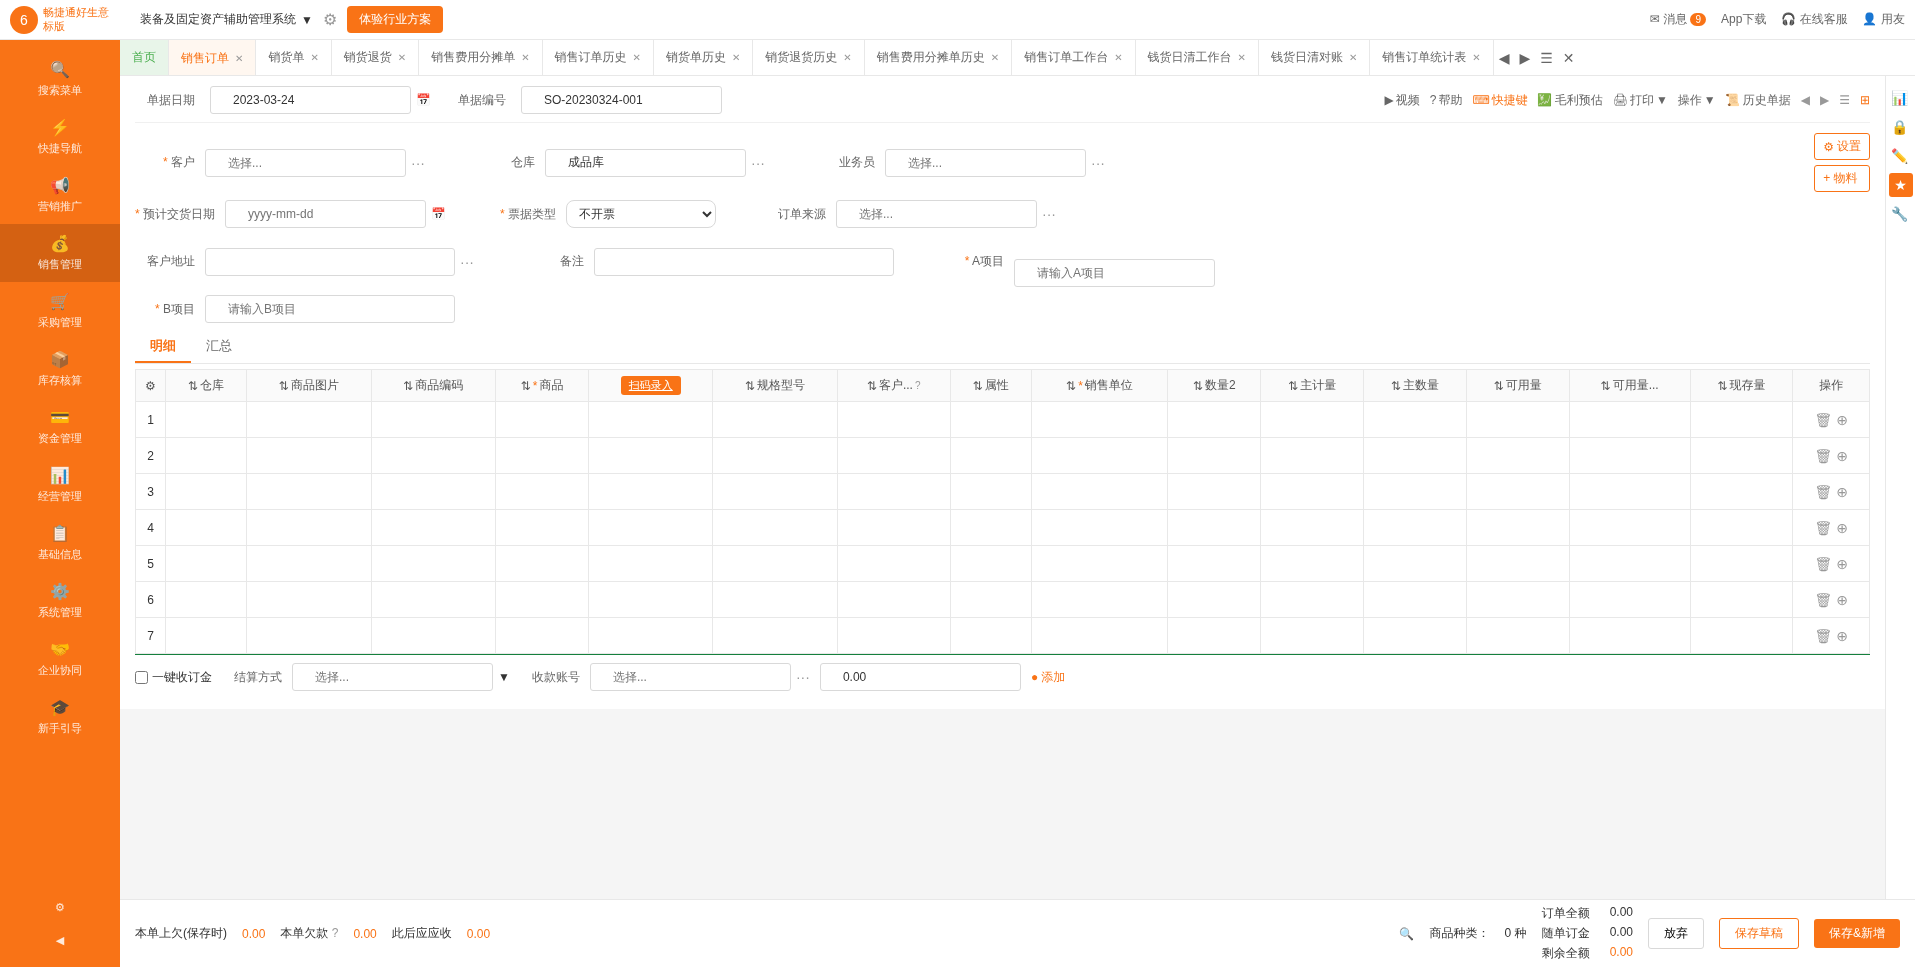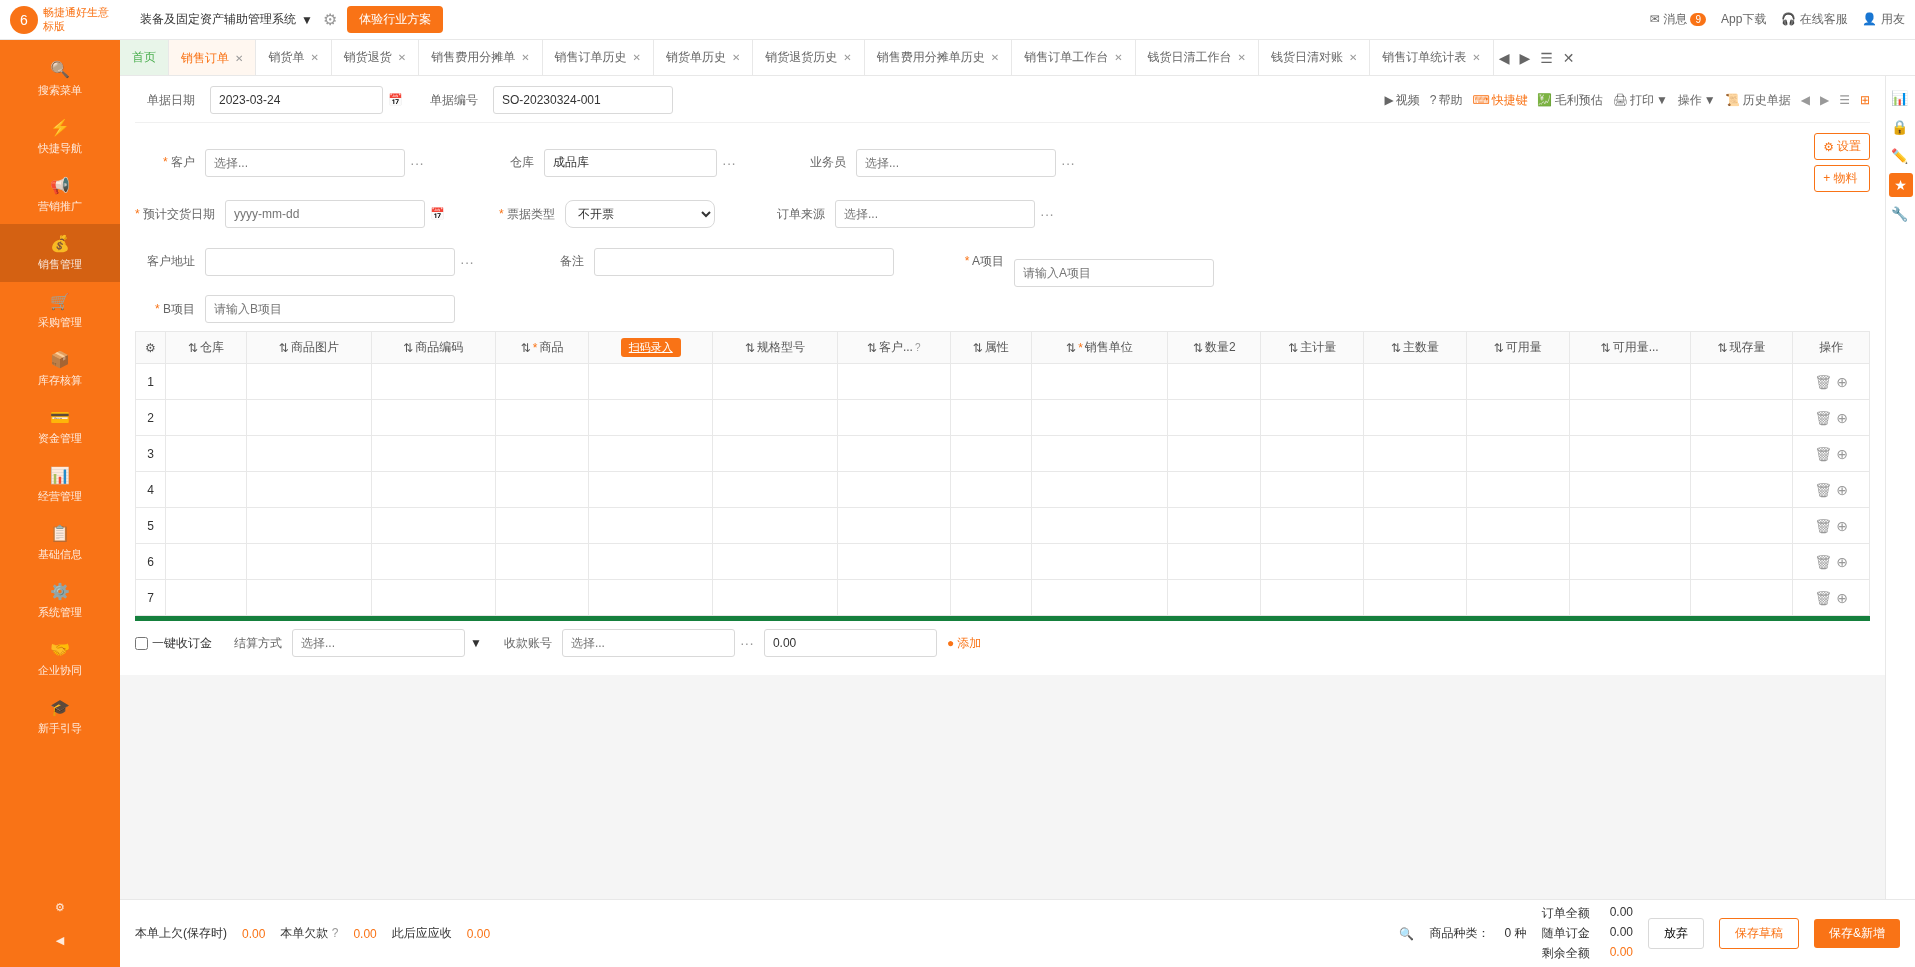--- a/index.html
+++ b/index.html
@@ -36,21 +36,21 @@
     .tab-close { font-size: 10px; color: #999; margin-left: 2px; }
     .tab-nav-btn { padding: 0 5px; cursor: pointer; color: #666; font-size: 14px; }
 
     
     .form-container { background: #fff; margin: 0; padding: 10px 15px; }
     .form-header { display: flex; align-items: center; gap: 15px; margin-bottom: 10px; padding-bottom: 8px; border-bottom: 1px solid #f0f0f0; }
     .form-header-right { margin-left: auto; display: flex; align-items: center; gap: 10px; font-size: 12px; color: #666; }
     .form-row { display: flex; align-items: center; gap: 10px; margin-bottom: 8px; }
     .form-label { color: #666; white-space: nowrap; min-width: 60px; text-align: right; }
     .form-label.required::before { content: '* '; color: #f97316; }
-    .form-input { border: 1px solid #d9d9d9; border-radius: 3px; padding: 4px 8px; font-size: 12px; color: #333; background: #fff; min-width: 120px; height: 28px; }
+    .form-input { border: 1px solid #d9d9d9; border-radius: 3px; padding: 4px 22px; font-size: 12px; color: #333; background: #fff; min-width: 120px; height: 28px; }
     .form-input.placeholder { color: #bbb; }
     .form-select { border: 1px solid #d9d9d9; border-radius: 8px; padding: 4px 8px; font-size: 12px; color: #333; background: #fff; min-width: 120px; height: 28px; }
     .form-field-group { display: flex; align-items: center; gap: 5px; }
     .ellipsis-btn { color: #999; cursor: pointer; font-size: 14px; }
 
     
     .page-tabs { display: flex; gap: 0; border-bottom: 1px solid #e8e8e8; margin-bottom: 5px; }
     .page-tab { padding: 6px 15px; cursor: pointer; font-size: 13px; color: #666; border-bottom: 2px solid transparent; }
     .page-tab.active { color: #f97316; border-bottom: 2px solid #f97316; font-weight: bold; }
 
@@ -70,21 +70,21 @@
 
     
     .bottom-bar { background: #fff; border-top: 1px solid #e8e8e8; padding: 5px 15px; display: flex; align-items: center; gap: 15px; font-size: 12px; }
     .footer-info { display: flex; align-items: center; gap: 15px; }
     .footer-summary { display: flex; flex-direction: column; gap: 3px; font-size: 12px; text-align: right; }
     .footer-summary-item { display: flex; justify-content: space-between; gap: 20px; text-align: center; }
     .footer-summary-val { color: #333; }
     .orange-text { color: #f97316; }
 
     
-    .payment-row { display: flex; align-items: center; gap: 10px; padding: 8px 0; border-top: 5px solid #15803d; }
+    .payment-row { display: flex; align-items: center; gap: 10px; padding: 8px 0; border-top: 1px solid #15803d; }
     .checkbox-item { display: flex; align-items: center; gap: 4px; }
     .add-btn { color: #f97316; cursor: pointer; display: flex; align-items: center; gap: 3px; }
 
     
     .save-btn { background: #fff; border: 1px solid #d9d9d9; padding: 6px 15px; border-radius: 3px; cursor: pointer; font-size: 12px; }
     .save-new-btn { background: #f97316; color: white; border: none; padding: 6px 15px; border-radius: 3px; cursor: pointer; font-size: 12px; }
 
     
     .right-panel { width: 30px; background: #fff; border-left: 1px solid #e8e8e8; display: flex; flex-direction: column; align-items: center; padding-top: 10px; gap: 5px; }
     .right-panel-icon { width: 24px; height: 24px; display: flex; align-items: center; justify-content: center; cursor: pointer; color: #999; font-size: 14px; border-radius: 3px; }
@@ -376,20 +376,28 @@
                 <span style="min-width:30px;"></span>
                 <span class="form-label required">A项目</span>
                 <input type="text" class="form-input placeholder" style="min-width: 200px; margin-top: 23px;" placeholder="请输入A项目">
               </div>
 
               <div class="form-row">
                 <span class="form-label required">B项目</span>
                 <input type="text" class="form-input placeholder" style="min-width: 250px;" placeholder="请输入B项目">
               </div>
 
+              <div class="page-tabs">
+                <div class="page-tab active">
+                  <span>明细</span>
+                </div>
+                <div class="page-tab">
+                  <span>汇总</span>
+                </div>
+              </div>
 
               <div class="table-scroll">
                 <table class="data-table">
                   <thead>
                     <tr>
                       <th style="width:30px;">
                         <span>⚙</span>
                       </th>
                       <th>
                         <div class="th-inner">

